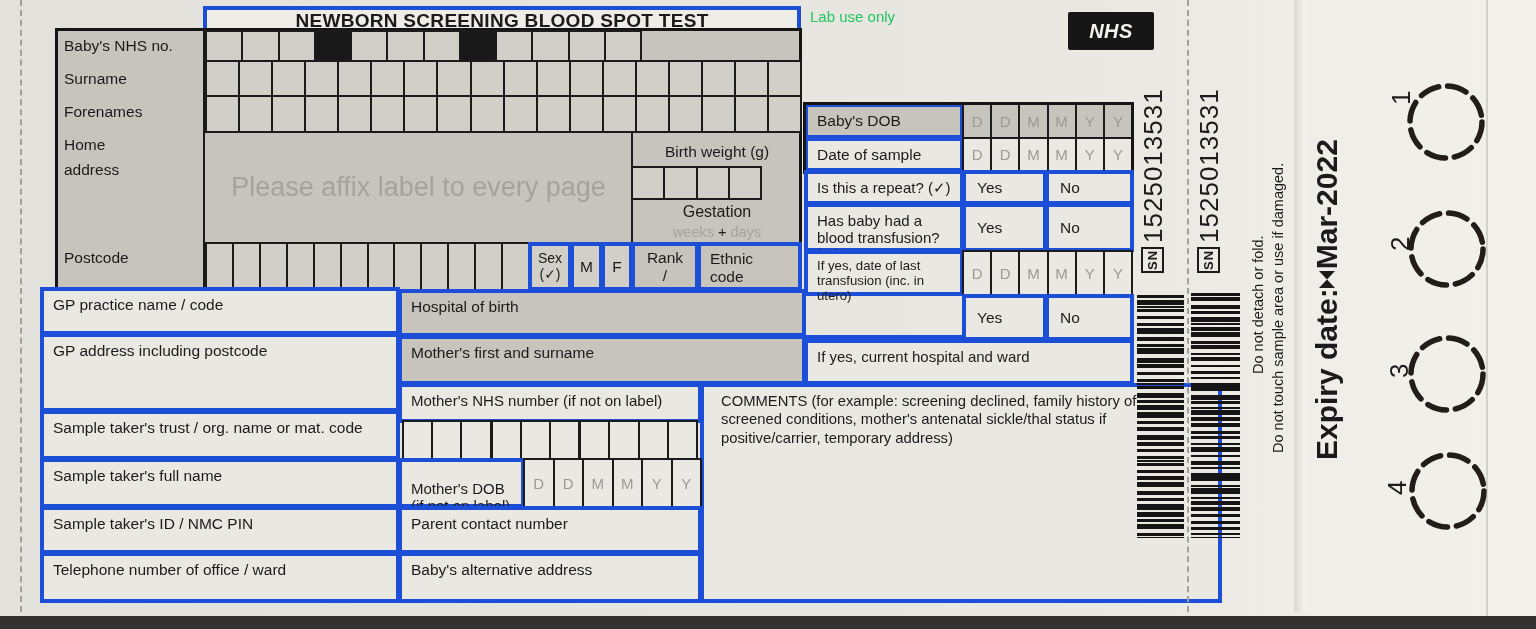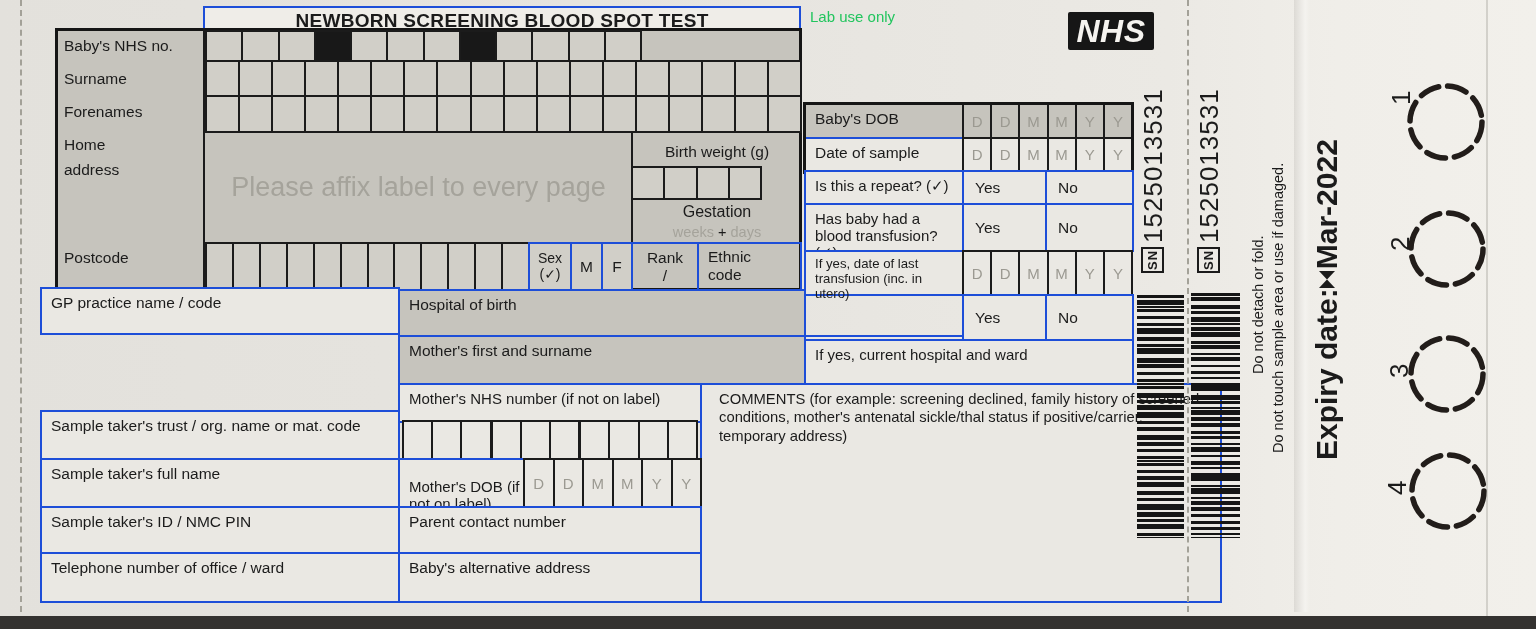--- a/index.html
+++ b/index.html
@@ -5,21 +5,21 @@
   html,body{margin:0;padding:0;background:#343230;}
   #stage{position:relative;width:1536px;height:629px;overflow:hidden;
          font-family:"Liberation Sans",sans-serif;color:#1b1b1b;}
   .abs{position:absolute;box-sizing:border-box;}
   
   #card{left:0;top:0;width:1536px;height:616px;
         background:linear-gradient(90deg,#e3e1dc 0%,#e7e5e0 50%,#ebe9e4 76%,#f0eee9 87%,#f2f0eb 100%);}
   .perf{border-left:2px dashed #a3a198;}
   .fold{background:linear-gradient(90deg,rgba(60,55,50,0.10),rgba(255,255,255,0.30) 70%,rgba(255,255,255,0));}
   
-  .box{border:2px solid #1d4ed8;}
+  .box{border:4px solid #1d4ed8;}
   .thickbox{border:3px solid #151515;}
   .shade{background:#c6c4bd;}
   .white{background:#eae8e3;}
   .cells{display:flex;border:2px solid #1b1b1b;}
   .cells > .cell{flex:1;border-left:2px solid #1b1b1b;display:flex;align-items:center;justify-content:center;}
   .cells > .cell:first-child{border-left:none;}
   .cells > .cell.black{background:#181818;}
   .cells > .cell.thickl{border-left-width:3.5px;}
   .lightcells > .cell{background:#d1cfc8;}
   .lettercells > .cell{font-size:15px;color:#9b9991;background:transparent;}
@@ -34,21 +34,21 @@
   
   .barcode{background-image:
       repeating-linear-gradient(180deg,#151515 0 3px,transparent 3px 7px),
       repeating-linear-gradient(180deg,#151515 0 2px,transparent 2px 11px),
       repeating-linear-gradient(180deg,transparent 0 5px,#151515 5px 7px,transparent 7px 16px);}
   .barcode.alt{background-image:
       repeating-linear-gradient(180deg,#151515 0 2px,transparent 2px 6px),
       repeating-linear-gradient(180deg,#151515 0 3px,transparent 3px 13px),
       repeating-linear-gradient(180deg,transparent 0 4px,#151515 4px 6px,transparent 6px 15px);}
   .nhs-logo{background:#161616;color:#f5f3ef;display:flex;align-items:center;justify-content:center;
-            font-weight:bold;font-style:italic;font-size:32px;letter-spacing:0.5px;border-radius:2px;}
+            font-weight:bold;font-style:italic;font-size:20px;letter-spacing:0.5px;border-radius:2px;}
   .center{display:flex;align-items:center;justify-content:center;text-align:center;}
   .comments{font-size:14.8px;line-height:1.25;}
 </style>
 </head>
 <body>
 
 <div id="stage">
   <div class="abs" id="card"></div>
 
   <div class="abs perf" style="left:20px;top:0;height:612px;"></div>
@@ -242,20 +242,21 @@
       <div class="cell">D</div>
       <div class="cell">M</div>
       <div class="cell">M</div>
       <div class="cell">Y</div>
       <div class="cell">Y</div>
     </div>
   <div class="abs box white pad lbl" style="left:398px;top:506px;width:304px;height:48px;">Parent contact number</div>
   <div class="abs box white pad lbl" style="left:398px;top:552px;width:304px;height:51px;">Baby's alternative address</div>
 
   <div class="abs box white pad lbl" style="left:40px;top:287px;width:360px;height:48px;">GP practice name / code</div>
+  <div class="abs box white pad lbl" style="left:40px;top:333px;width:360px;height:79px;">GP address including postcode</div>
   <div class="abs box white pad lbl" style="left:40px;top:410px;width:360px;height:50px;">Sample taker's trust / org. name or mat. code</div>
   <div class="abs box white pad lbl" style="left:40px;top:458px;width:360px;height:50px;">Sample taker's full name</div>
   <div class="abs box white pad lbl" style="left:40px;top:506px;width:360px;height:48px;">Sample taker's ID / NMC PIN</div>
   <div class="abs box white pad lbl" style="left:40px;top:552px;width:360px;height:51px;">Telephone number of office / ward</div>
 
   <div class="abs vtext" style="left:1138px;top:72px;width:42px;height:222px;font-size:26px;letter-spacing:1px;">
     <span class="sn-chip">SN</span><span>1525013531</span>
   </div>
   <div class="abs barcode" style="left:1137px;top:295px;width:47px;height:243px;"></div>
 

